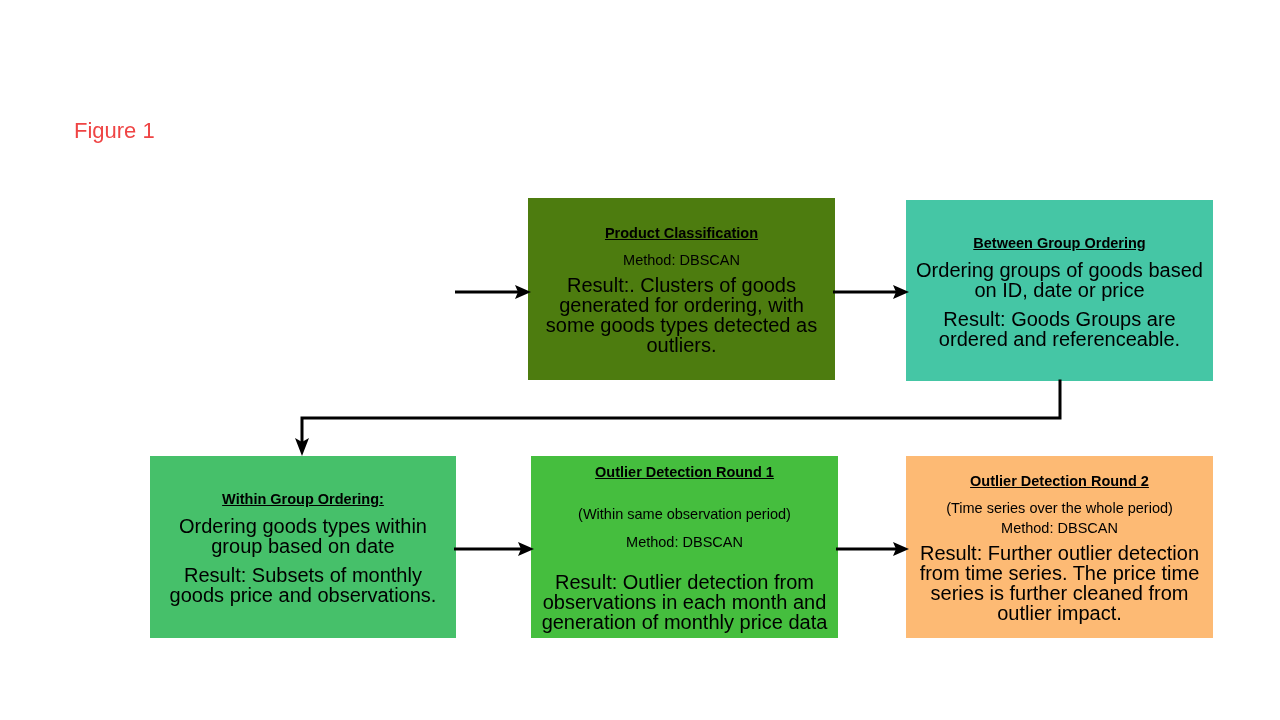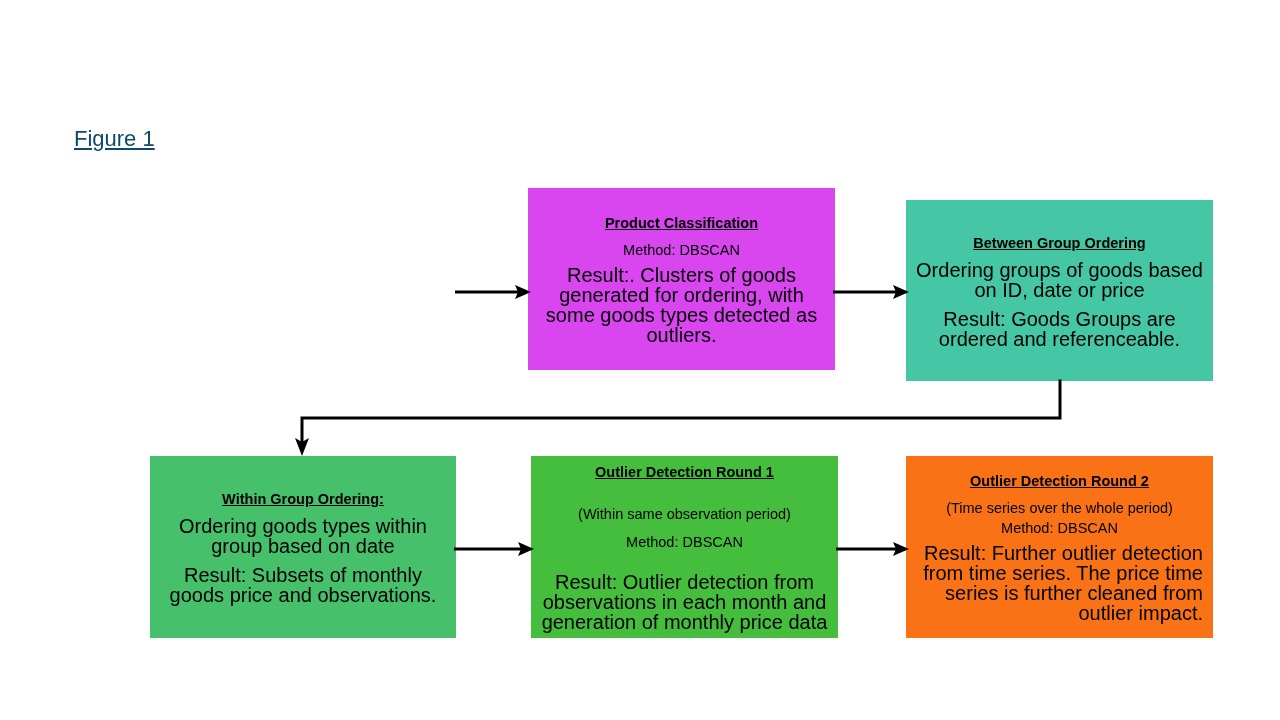--- a/index.html
+++ b/index.html
@@ -20,27 +20,26 @@
     position: absolute;
     left: 0; top: 0;
     width: 1280px;
     height: 720px;
   }
 
   
   .figure-title {
     position: absolute;
     left: 74px;
-    top: 124px;
+    top: 116px;
     font-size: 22px;
     line-height: 30px;
     font-weight: 400;
-    color: #0c4a6e;
+    color: #ef4444;
     white-space: nowrap;
-    text-decoration: underline;
   }
 
   
   .node {
     position: absolute;
     box-sizing: border-box;
     display: flex;
     flex-direction: column;
     align-items: center;
     justify-content: center;
@@ -77,40 +76,39 @@
   }
   .gap-sm { height: 5px; }
   .gap-md { height: 9px; }
 
   
   #node-text-vectorisation {
     left: 150px; top: 200px; width: 307px; height: 181px;
     background: #5B9BD5;
   }
   #node-product-classification {
-    left: 528px; top: 188px; width: 307px; height: 182px;
-    background: #d946ef;
+    left: 528px; top: 198px; width: 307px; height: 182px;
+    background: #4d7c0f;
   }
   #node-between-group-ordering {
     left: 906px; top: 200px; width: 307px; height: 181px;
     background: #45C6A5;
   }
   #node-within-group-ordering {
     left: 150px; top: 456px; width: 306px; height: 182px;
     background: #46C06A;
   }
   #node-outlier-round-1 {
     left: 531px; top: 456px; width: 307px; height: 182px;
     background: #45BE3E;
     gap: 8px;
   }
   #node-outlier-round-2 {
     left: 906px; top: 456px; width: 307px; height: 182px;
-    background: #f97316;
-    text-align: right;
+    background: #fdba74;
   }
 
   
   .connector {
     position: absolute;
     overflow: visible;
   }
   .connector svg { display: block; overflow: visible; }
 
   #arrow-1-to-2 { left: 455px; top: 276px; width: 76px; height: 32px; }

